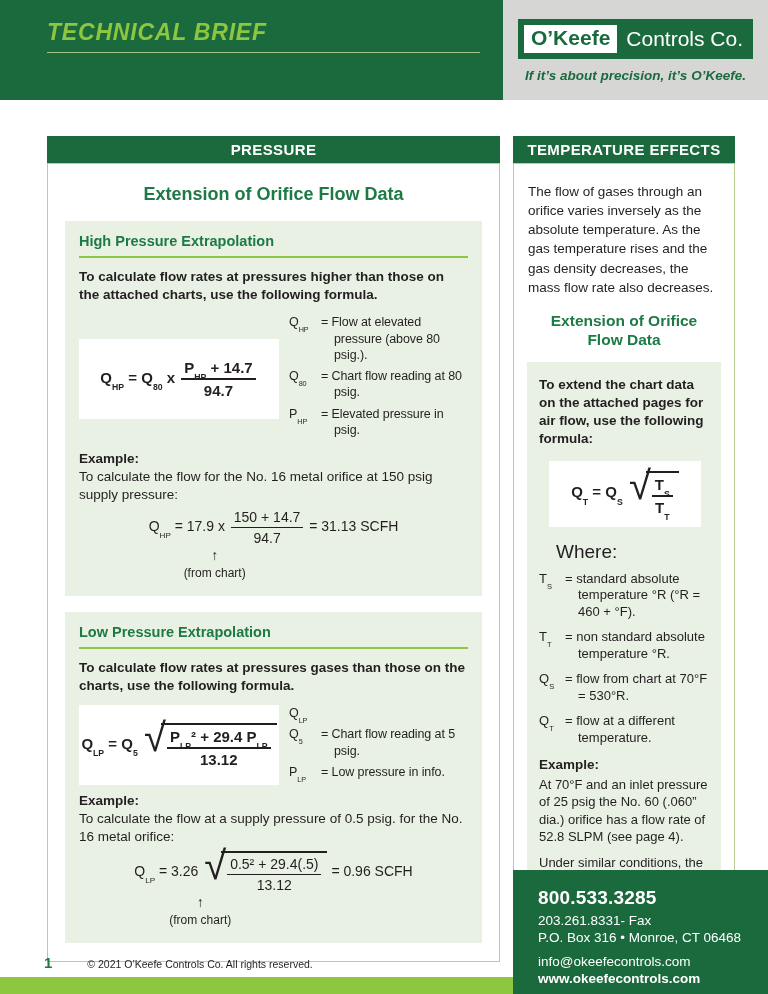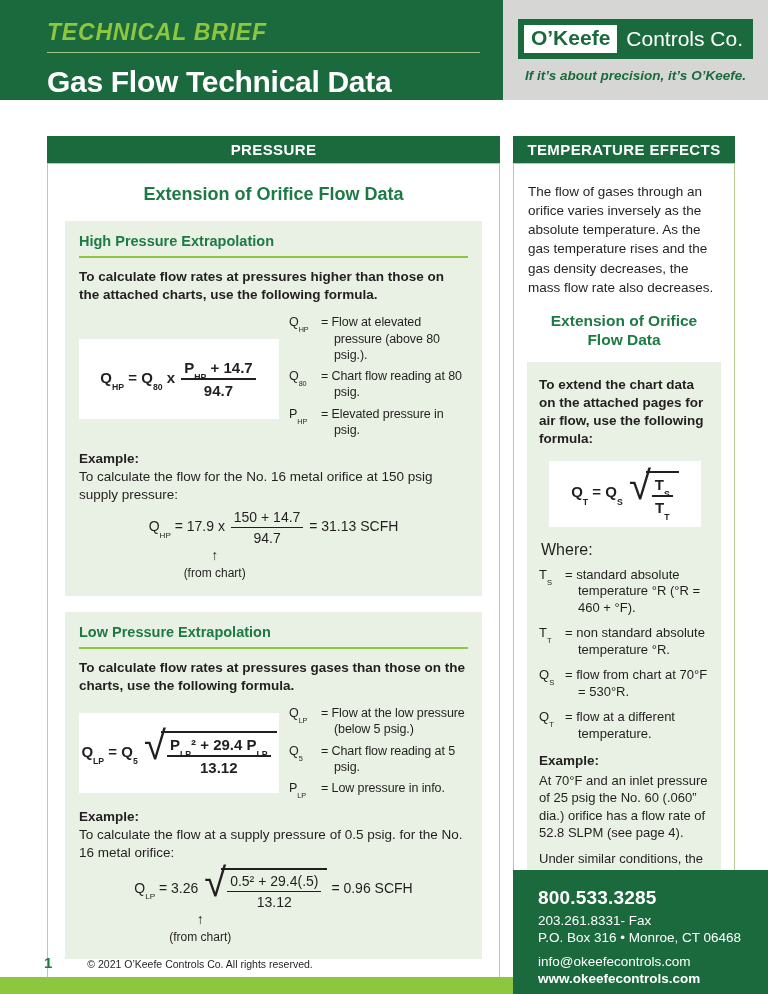--- a/index.html
+++ b/index.html
@@ -63,21 +63,21 @@
   .ex-line .frac .num{border-bottom-width:1.5px;}
   .from-chart{width:76px;margin-left:28px;text-align:center;line-height:1.15;margin-top:1px;}
   .from-chart .arrow{display:block;font-size:14px;}
   .from-chart .note{font-size:12px;}
   
   .t-intro{font-size:13.5px;line-height:1.42;margin:2px 1px 10px;}
   .t-subtitle{color:var(--hgreen);font-weight:bold;font-size:15.5px;text-align:center;line-height:1.25;max-width:150px;margin:14px auto 12px;}
   .t-box{background:var(--boxbg);padding:14px 10px 14px 12px;font-size:13px;}
   .t-box-intro{font-weight:bold;font-size:13.5px;line-height:1.35;margin:0 0 12px;}
   .t-formula-box{background:#fff;width:152px;min-height:66px;margin:0 auto 14px;display:flex;align-items:center;justify-content:center;}
-  .where{font-size:16px;margin:0 2px 8px;}
+  .where{font-size:19px;margin:0 17px 8px;}
   .t-def{display:flex;margin-bottom:8px;font-size:13px;line-height:1.3;}
   .t-def .def-sym{flex:0 0 26px;}
   .t-example-label{font-weight:bold;font-size:13.5px;margin:10px 0 4px;}
   .t-p{font-size:13px;line-height:1.35;margin:0 0 8px;}
   .t-ex-line{font-size:12px;letter-spacing:-.3px;margin-top:8px;white-space:nowrap;}
   .t-ex-line .frac .num{border-bottom-width:1.5px;}
   
   .contact{position:absolute;left:513px;right:0;top:870px;bottom:0;background:var(--green);color:#fff;padding:17px 0 0 25px;}
   .phone{font-size:19px;font-weight:bold;letter-spacing:.2px;}
   .fax{font-size:13.5px;margin-top:4px;}
@@ -91,21 +91,20 @@
 </style>
 </head>
 <body>
 
 <div class="page">
 
   <header class="header">
     <div class="header-left">
       <div class="kicker">TECHNICAL BRIEF</div>
       <div class="kicker-rule"></div>
-      <h1 class="title">Gas Flow Technical Data</h1>
     </div>
     <div class="header-right">
       <div class="logo">
         <span class="logo-box">O’Keefe</span>
         <span class="logo-rest">Controls Co.</span>
       </div>
       <div class="tagline">If it’s about precision, it’s O’Keefe.</div>
     </div>
   </header>
 
@@ -167,21 +166,20 @@
                 <span>= Q</span><sub class="fs">5</sub>
                 <span class="sqrt">
                     <span class="rad">√</span>
                     <span class="bod"><span class="frac"><span class="num"><span>P</span><sub class="fs">LP</sub><span>² + 29.4 P</span><sub class="fs">LP</sub></span><span class="den">13.12</span></span></span>
                   </span>
               </span>
             </div>
             <div class="defs">
               <div class="def">
                 <span class="def-sym"><span>Q</span><sub class="fs">LP</sub></span>
-                <span class="def-text">= Flow at the low pressure (below 5 psig.)</span>
               </div>
               <div class="def">
                 <span class="def-sym"><span>Q</span><sub class="fs">5</sub></span>
                 <span class="def-text">= Chart flow reading at 5 psig.</span>
               </div>
               <div class="def">
                 <span class="def-sym"><span>P</span><sub class="fs">LP</sub></span>
                 <span class="def-text">= Low pressure in info.</span>
               </div>
             </div>

